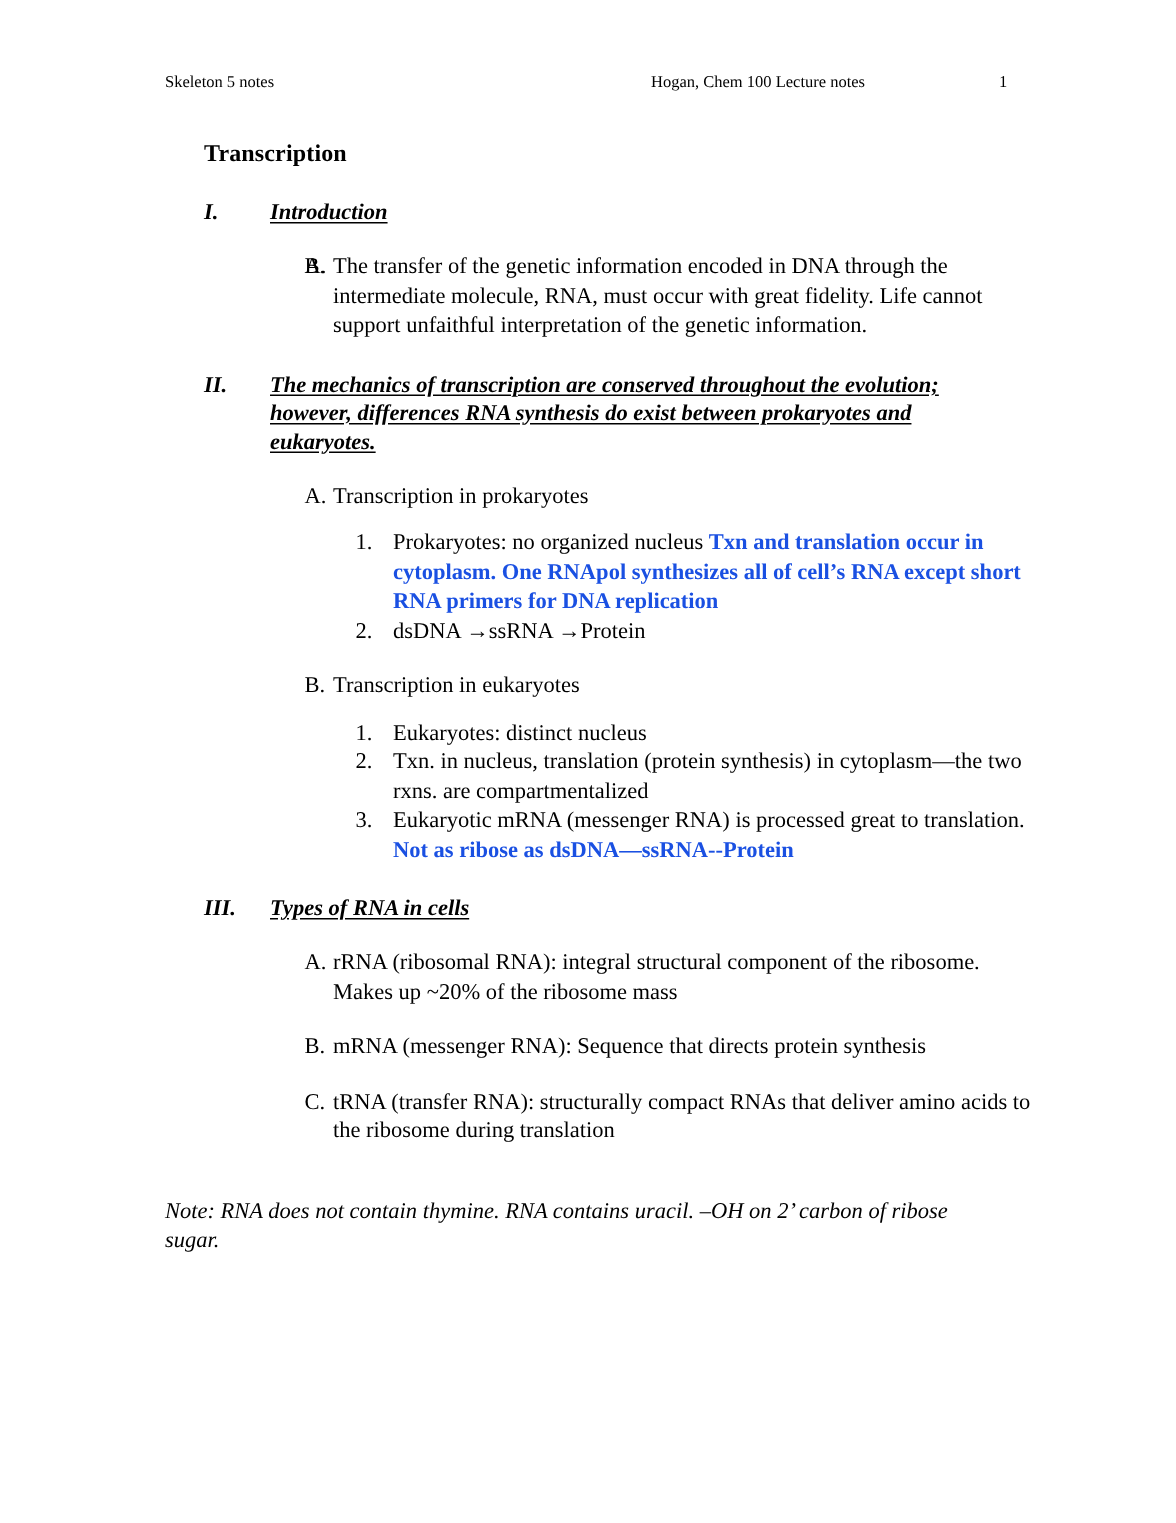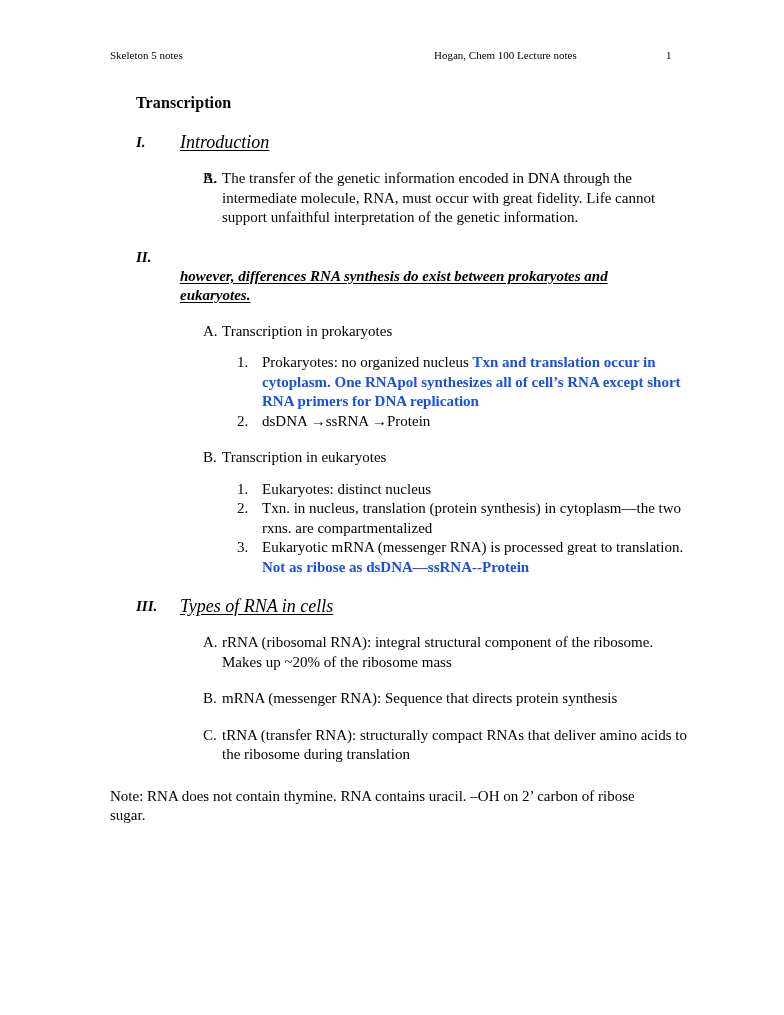--- a/index.html
+++ b/index.html
@@ -75,23 +75,23 @@
   .sec .num {
     position: absolute;
     left: 136px;
     top: 0;
     font-size: 15px;
     line-height: 19px;
     font-weight: bold;
     font-style: italic;
   }
   .sec .heading {
-    font-size: 18px;
+    font-size: 15px;
     line-height: 19px;
-    font-weight: normal;
+    font-weight: bold;
     font-style: italic;
     text-decoration: underline;
     text-underline-offset: 2px;
     display: inline;
     text-align: center;
   }
   .sec-heading-block {
     width: 476px;
     font-size: 15px;
     line-height: 19px;
@@ -136,25 +136,26 @@
     left: 0;
     top: 0;
   }
 
   .blue {
     color: #1a50e2;
     font-weight: bold;
   }
 
   .note {
-    margin-top: 22px;
+    margin-top: 34px;
     margin-left: 110px;
     width: 556px;
     font-size: 15px;
     line-height: 19.5px;
+    font-style: italic;
   }
 </style>
 </head>
 <body>
 
 <div class="page">
 
   <div class="doc-header">
     <span class="hdr-left">Skeleton 5 notes</span>
     <span class="hdr-center">Hogan, Chem 100 Lecture notes</span>
@@ -175,21 +176,21 @@
     </div>
 
     <div class="item-a">
       <span class="mark">B.</span>
       <span>The transfer of the genetic information encoded in DNA through the intermediate molecule, RNA, must occur with great fidelity.  Life cannot support unfaithful interpretation of the genetic information.</span>
     </div>
 
     <div class="sec multi">
       <span class="num">II.</span>
       <div class="sec-heading-block">
-        <br>
+        <span class="u">The mechanics of transcription are conserved throughout the evolution; </span><br>
         <span class="u">however, differences RNA synthesis do exist between prokaryotes and </span><br>
         <span class="u">eukaryotes.</span>
       </div>
     </div>
 
     <div class="item-a">
       <span class="mark">A.</span>
       <span>Transcription in prokaryotes</span>
     </div>
 

